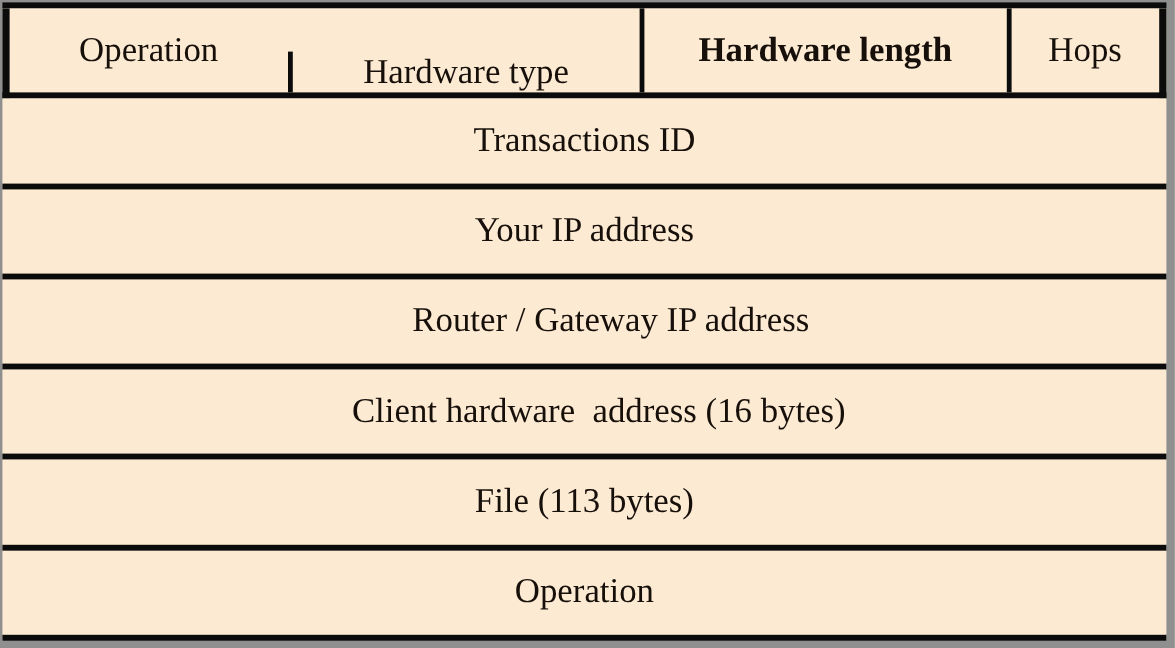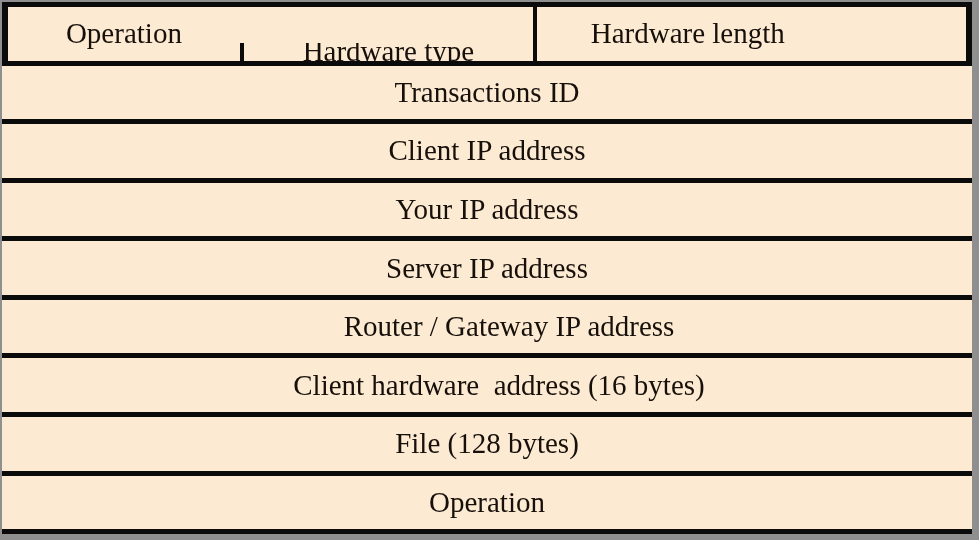--- a/index.html
+++ b/index.html
@@ -50,40 +50,35 @@
   }
 </style>
 </head>
 <body>
 
 <div class="stage">
   <div class="packet-table">
       <div class="row outlined">
         <div class="cell" style="width: 24.2%;">Operation</div>
         <div class="cell" style="width: 30.6%; margin-top: 36px;">Hardware type</div>
-        <div class="cell" style="width: 31.9%;">Hardware length</div>
+        <div class="cell" style="width: 31.9%; font-weight: bold;">Hardware length</div>
+        <div class="cell" style="width: 13.3%;">Hops</div>
       </div>
       <div class="row">
         <div class="cell" style="width: 100%;">Transactions ID</div>
       </div>
       <div class="row">
-        <div class="cell" style="width: 100%;">Client IP address</div>
-      </div>
-      <div class="row">
         <div class="cell" style="width: 100%;">Your IP address</div>
-      </div>
-      <div class="row">
-        <div class="cell" style="width: 100%;">Server IP address</div>
       </div>
       <div class="row">
         <div class="cell" style="width: 100%; padding-left: 44px;">Router / Gateway IP address</div>
       </div>
       <div class="row">
         <div class="cell" style="width: 100%; margin-left: 24px;">Client hardware  address (16 bytes)</div>
       </div>
       <div class="row">
-        <div class="cell" style="width: 100%;">File (128 bytes)</div>
+        <div class="cell" style="width: 100%;">File (113 bytes)</div>
       </div>
       <div class="row">
         <div class="cell" style="width: 100%;">Operation</div>
       </div>
     </div>
 </div>
 
 </body></html>

